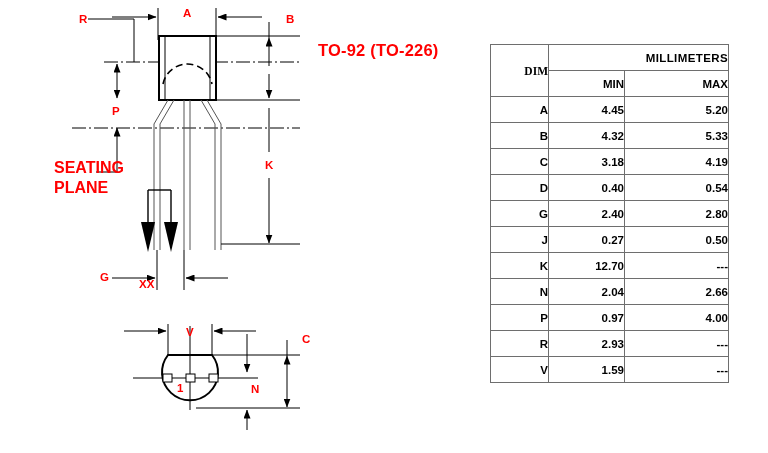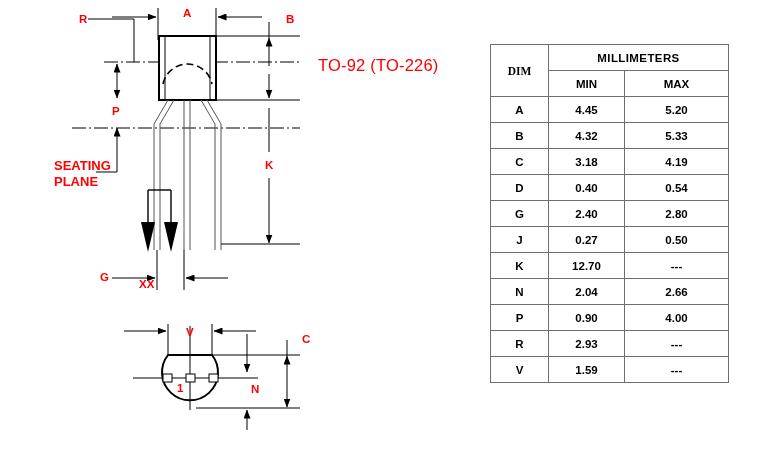--- a/index.html
+++ b/index.html
@@ -20,61 +20,61 @@
   #drawing {
     position: absolute;
     left: 0; top: 0;
     width: 470px; height: 453px;
   }
   #drawing svg { display: block; }
 
   
   .title-label {
     position: absolute;
-    left: 318px; top: 56px;
+    left: 318px; top: 41px;
     color: #ff0000;
     font-size: 16.5px;
-    font-weight: normal;
+    font-weight: bold;
     letter-spacing: 0.2px;
     white-space: nowrap;
   }
 
   
   .dim-letter {
     position: absolute;
     color: #ff0000;
     font-size: 11.5px;
     font-weight: bold;
     line-height: 1;
     white-space: nowrap;
   }
   .seating-plane {
     position: absolute;
     left: 54px; top: 158px;
     color: #ff0000;
-    font-size: 13px;
+    font-size: 16px;
     font-weight: bold;
     line-height: 1.25;
     white-space: pre;
   }
 
   
   #dim-table-wrap {
     position: absolute;
     left: 490px; top: 44px;
     width: 238px;
   }
   table.dimtable {
     border-collapse: collapse;
     width: 238px;
     table-layout: fixed;
   }
   table.dimtable td, table.dimtable th {
     border: 1px solid #6e6e6e;
-    text-align: center;
+    text-align: right;
     vertical-align: middle;
     font-size: 11.5px;
     font-weight: bold;
     color: #000000;
     height: 26px;
     padding: 0;
   }
   table.dimtable .col-dim { width: 58px; }
   table.dimtable .col-min { width: 76px; }
   table.dimtable .col-max { width: 104px; }
@@ -261,21 +261,21 @@
             <td>12.70</td>
             <td>---</td>
           </tr>
           <tr>
             <td class="dim-cell">N</td>
             <td>2.04</td>
             <td>2.66</td>
           </tr>
           <tr>
             <td class="dim-cell">P</td>
-            <td>0.90</td>
+            <td>0.97</td>
             <td>4.00</td>
           </tr>
           <tr>
             <td class="dim-cell">R</td>
             <td>2.93</td>
             <td>---</td>
           </tr>
           <tr>
             <td class="dim-cell">V</td>
             <td>1.59</td>

